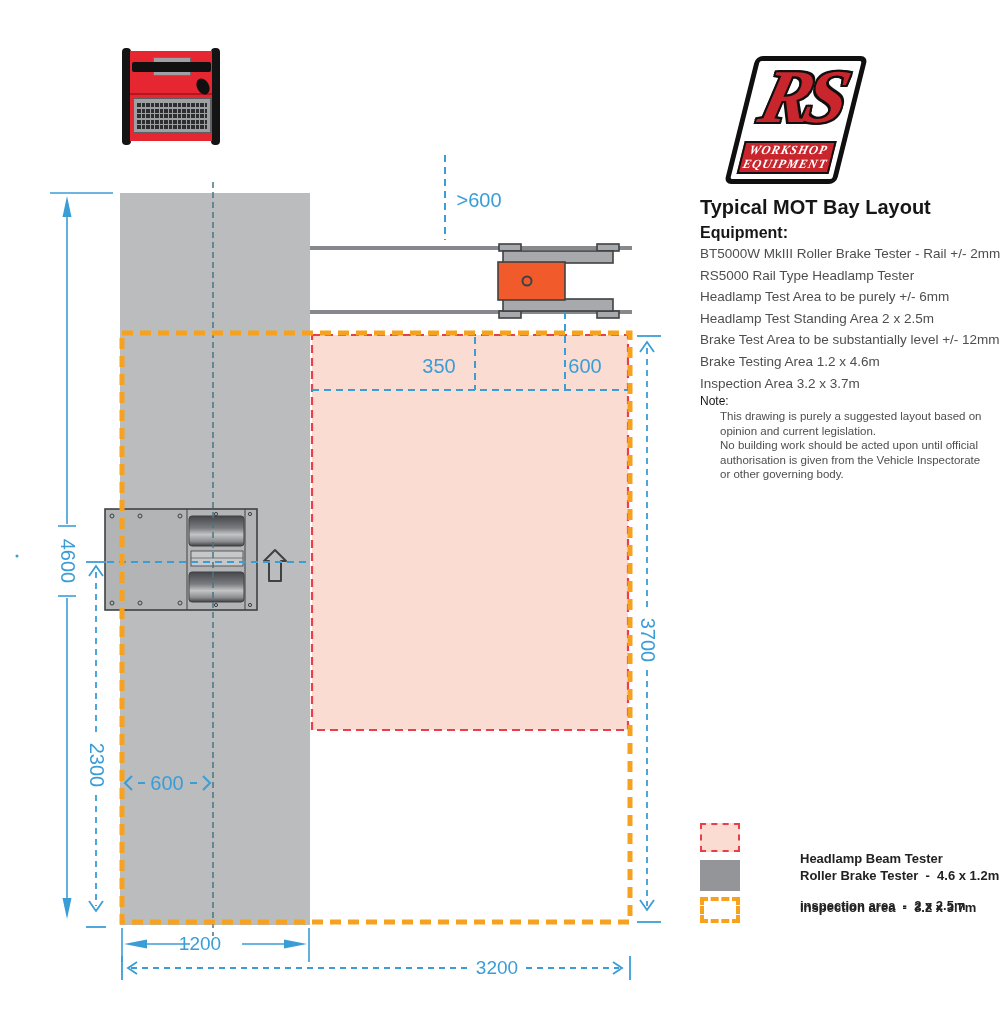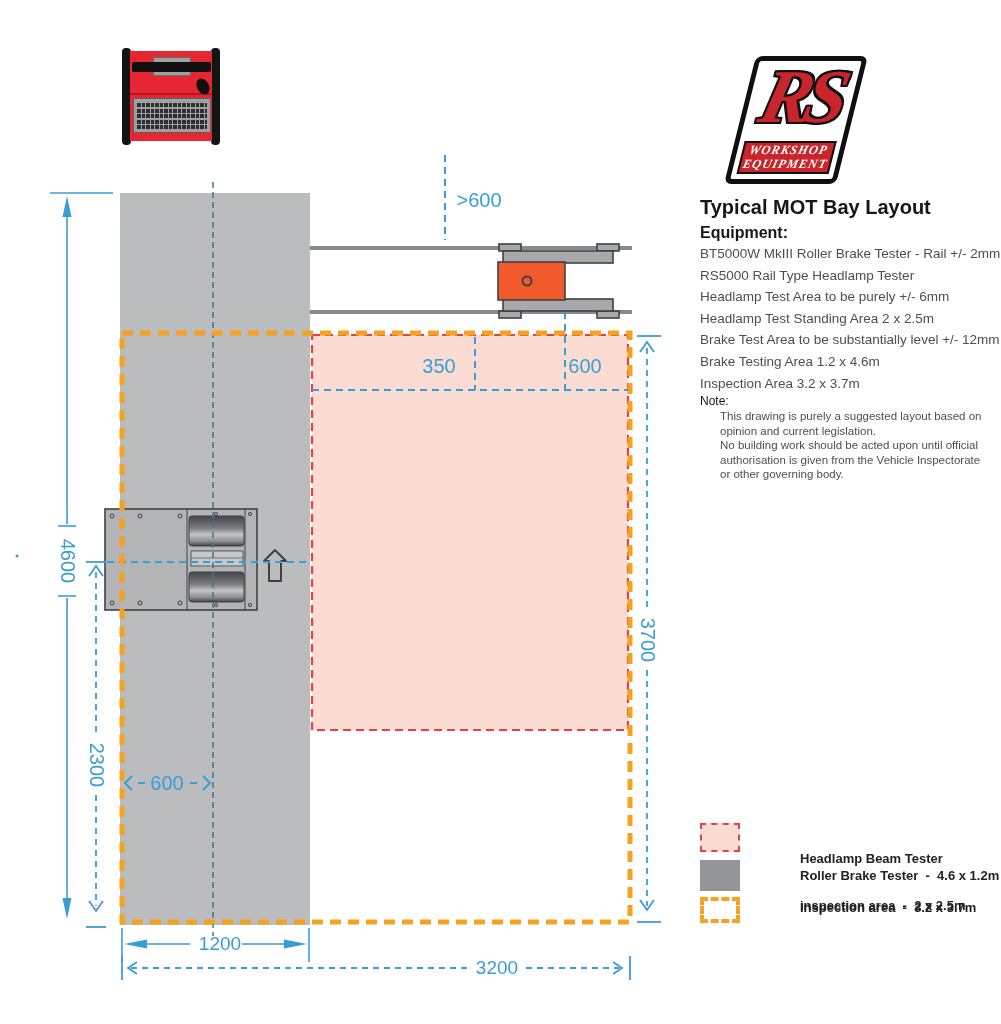--- a/index.html
+++ b/index.html
@@ -229,21 +229,21 @@
     </g>
   </svg>
 
   <span class="dim" style="left:479px;top:200px">&gt;600</span>
   <span class="dim" style="left:439px;top:366px">350</span>
   <span class="dim" style="left:585px;top:366px">600</span>
   <span class="dim rot" style="left:67px;top:561px">4600</span>
   <span class="dim rot" style="left:96px;top:765px">2300</span>
   <span class="dim rot" style="left:647px;top:640px">3700</span>
   <span class="dim" style="left:167px;top:783px">600</span>
-  <span class="dim small" style="left:220px;top:944px">1200</span>
+  <span class="dim small" style="left:200px;top:944px">1200</span>
   <span class="dim small" style="left:497px;top:968px">3200</span>
 
   <div class="legend-swatch sw1"></div>
   <div class="legend-label ll1">
     <div>Headlamp Beam Tester</div>
     <div>inspection area  -  2 x 2.5m</div>
   </div>
   <div class="legend-swatch sw2"></div>
   <div class="legend-label ll2">Roller Brake Tester  -  4.6 x 1.2m</div>
   <div class="legend-swatch sw3"></div>

